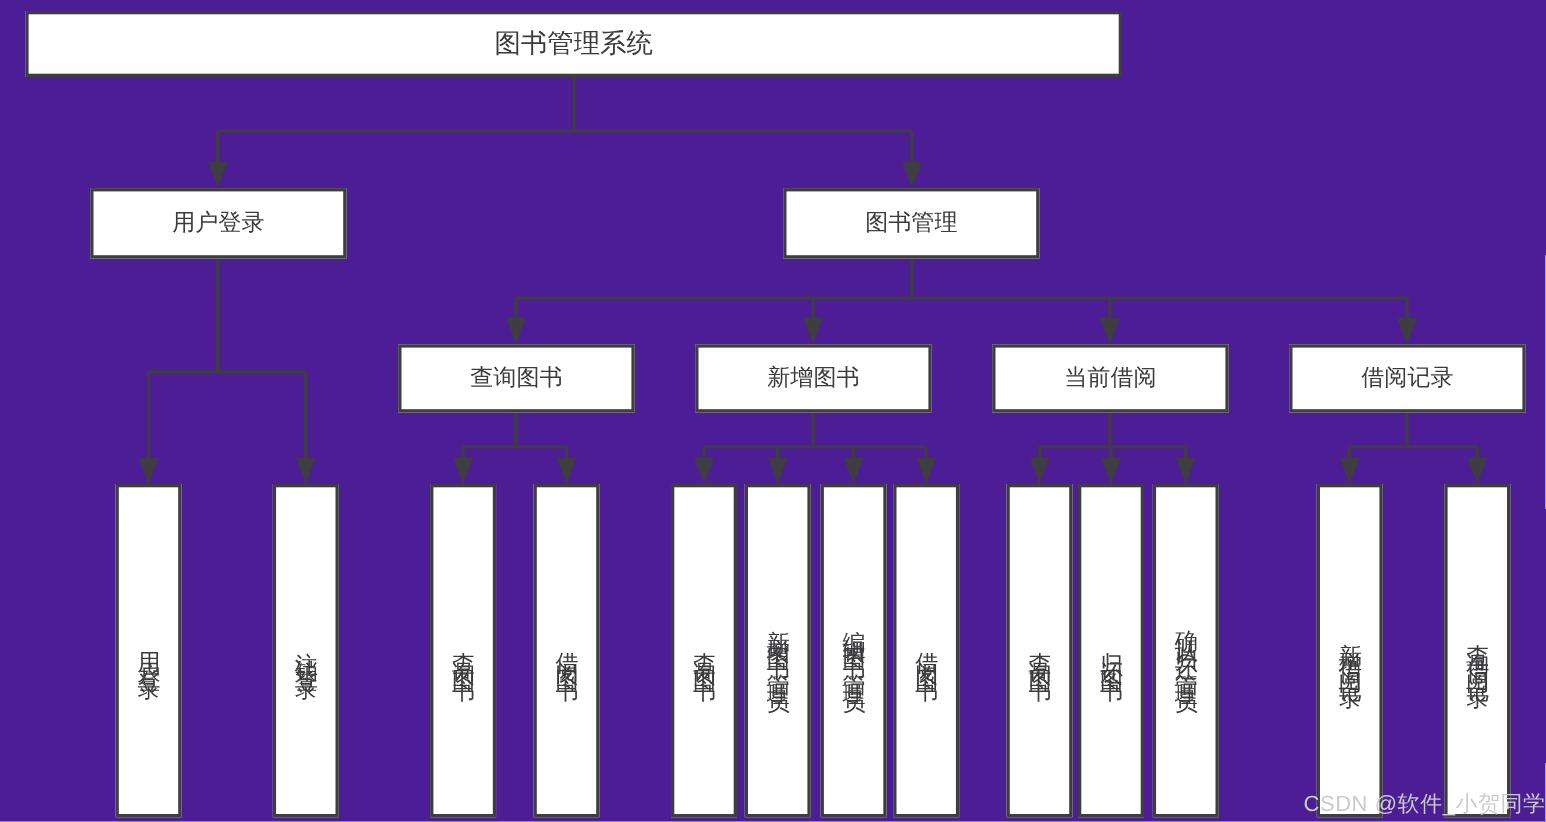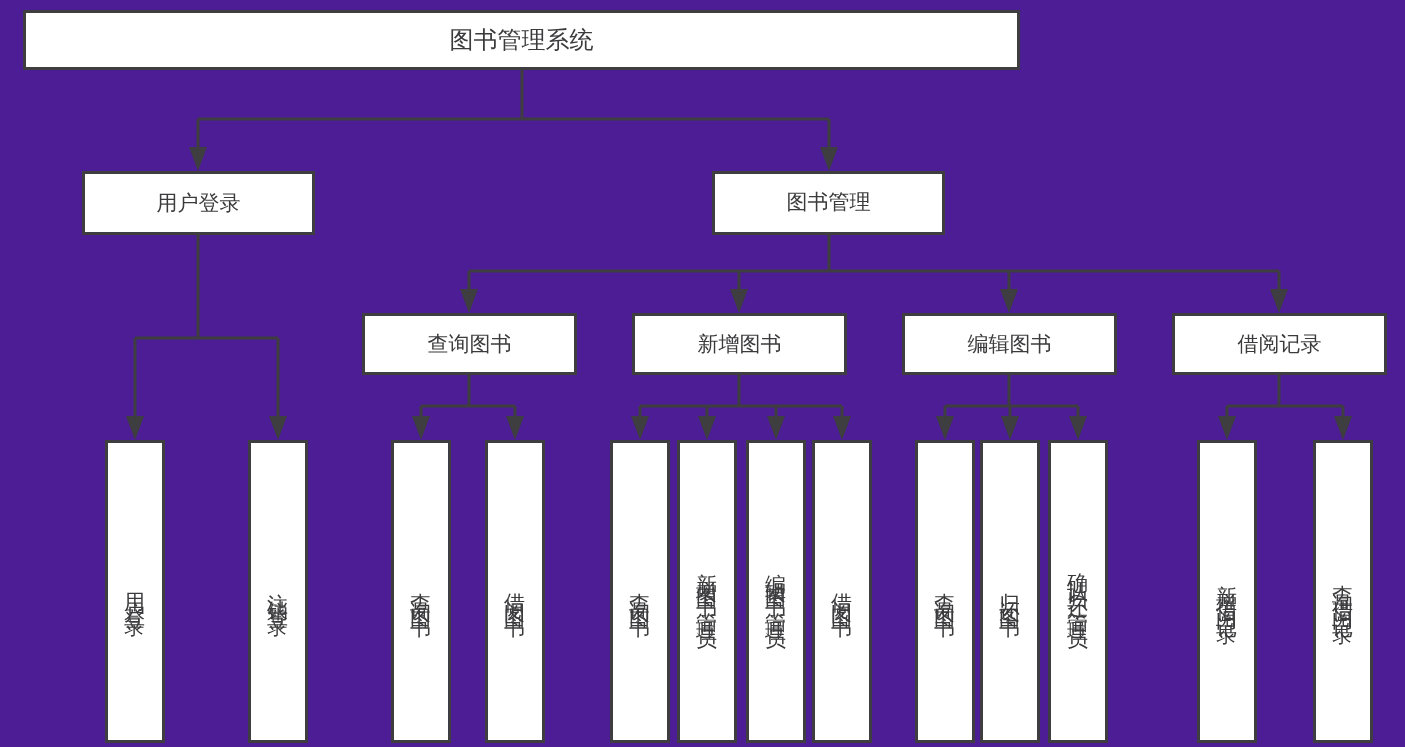--- a/index.html
+++ b/index.html
@@ -109,35 +109,36 @@
     </g>
   </svg>
 
   <div class="box lvl1" style="left:23px;top:10px;width:997px;height:60px;">图书管理系统</div>
 
   <div class="box lvl2" style="left:82px;top:171px;width:233px;height:64px;">用户登录</div>
   <div class="box lvl2" style="left:712px;top:171px;width:233px;height:64px;font-family:Liberation Serif, serif;">图书管理</div>
 
   <div class="box lvl3" style="left:362px;top:313px;width:215px;height:62px;">查询图书</div>
   <div class="box lvl3" style="left:632px;top:313px;width:215px;height:62px;">新增图书</div>
-  <div class="box lvl3" style="left:902px;top:313px;width:215px;height:62px;">编辑图书</div>
+  <div class="box lvl3" style="left:902px;top:313px;width:215px;height:62px;">当前借阅</div>
   <div class="box lvl3" style="left:1172px;top:313px;width:215px;height:62px;">借阅记录</div>
 
   <div class="box leaf" style="left:105px;top:440px;width:60px;height:303px;">用户登录</div>
   <div class="box leaf" style="left:248px;top:440px;width:60px;height:303px;">注销登录</div>
 
   <div class="box leaf" style="left:391px;top:440px;width:60px;height:303px;">查询图书</div>
   <div class="box leaf" style="left:485px;top:440px;width:60px;height:303px;">借阅图书</div>
 
   <div class="box leaf" style="left:610px;top:440px;width:60px;height:303px;">查询图书</div>
   <div class="box leaf" style="left:677px;top:440px;width:60px;height:303px;">新增图书（管理员）</div>
   <div class="box leaf" style="left:746px;top:440px;width:60px;height:303px;">编辑图书（管理员）</div>
   <div class="box leaf" style="left:812px;top:440px;width:60px;height:303px;">借阅图书</div>
 
   <div class="box leaf" style="left:915px;top:440px;width:60px;height:303px;">查询图书</div>
   <div class="box leaf" style="left:980px;top:440px;width:60px;height:303px;">归还图书</div>
   <div class="box leaf" style="left:1048px;top:440px;width:60px;height:303px;">确认归还（管理员）</div>
 
   <div class="box leaf" style="left:1197px;top:440px;width:60px;height:303px;">新增借阅记录</div>
   <div class="box leaf" style="left:1313px;top:440px;width:60px;height:303px;">查询借阅记录</div>
 
+  <div class="watermark">CSDN @软件_小贺同学</div>
 
 </div>
 
 </body></html>

